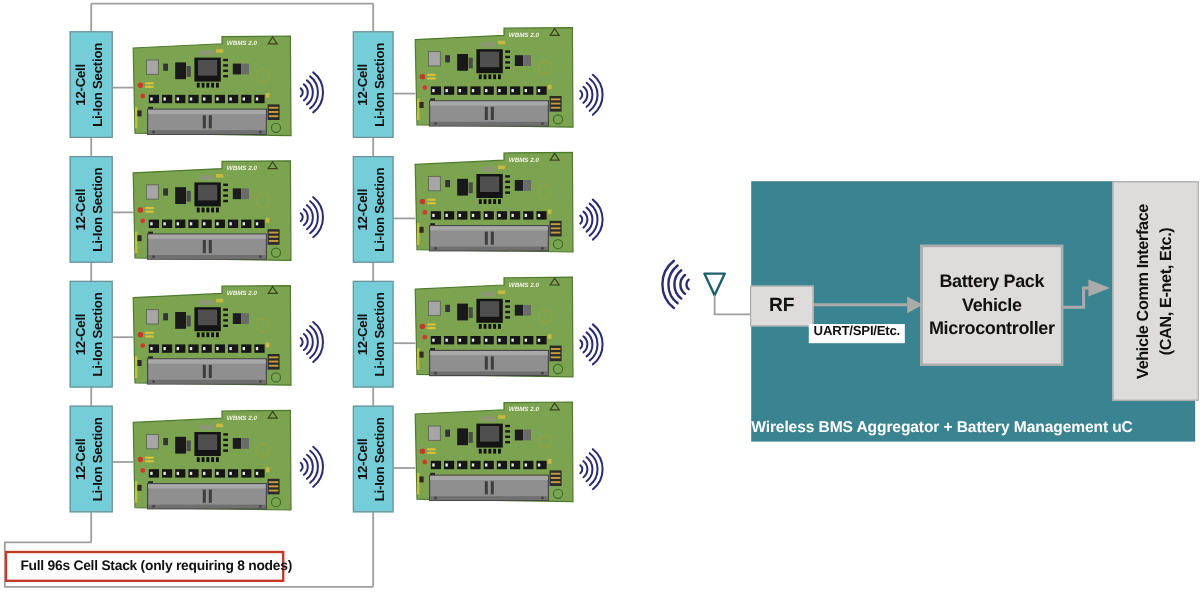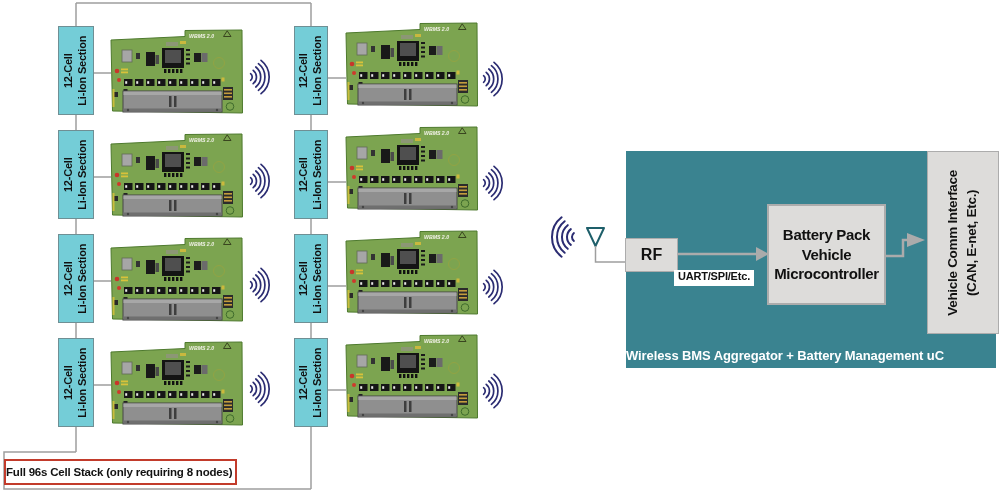--- a/index.html
+++ b/index.html
@@ -14,21 +14,21 @@
     display:flex;align-items:center;justify-content:center;
   }
   .cell-box .rot{
     transform:rotate(-90deg);white-space:nowrap;text-align:center;
     font-size:11px;font-weight:bold;color:#111;line-height:1.25;letter-spacing:-0.2px;
   }
   .pcb{position:absolute;width:134px;height:86px;}
   .wifi{position:absolute;width:26px;height:44px;}
   .note-box{
     position:absolute;left:4px;top:459px;width:233px;height:26px;background:#fff;
-    border:2px solid #C23B2B;display:flex;align-items:center;
+    border:2px solid #C23B2B;display:flex;align-items:center;padding-left:11px;
     font-size:11.5px;font-weight:bold;color:#111;letter-spacing:-0.2px;white-space:nowrap;
   }
   .teal{
     position:absolute;left:626px;top:151px;width:370px;height:217px;background:#3A8390;
   }
   .caption{
     position:absolute;left:626px;top:348px;width:370px;
     font-size:13px;font-weight:bold;color:#FFF;letter-spacing:-0.1px;white-space:nowrap;
   }
   .panel{

